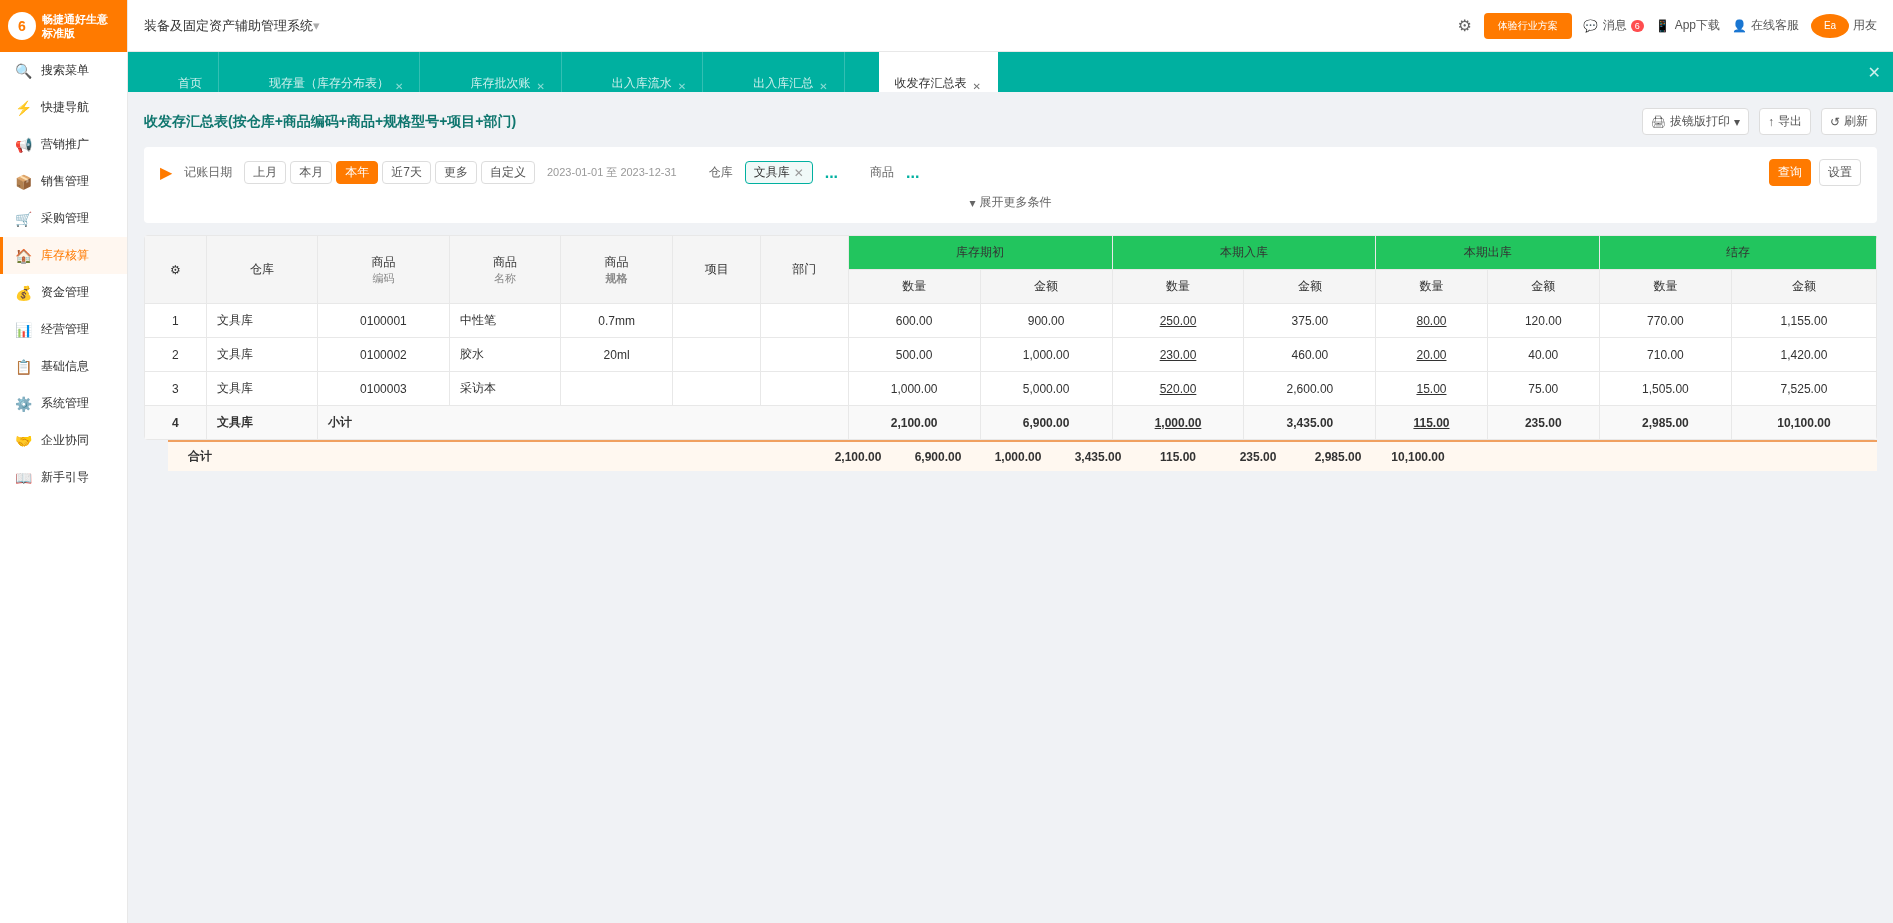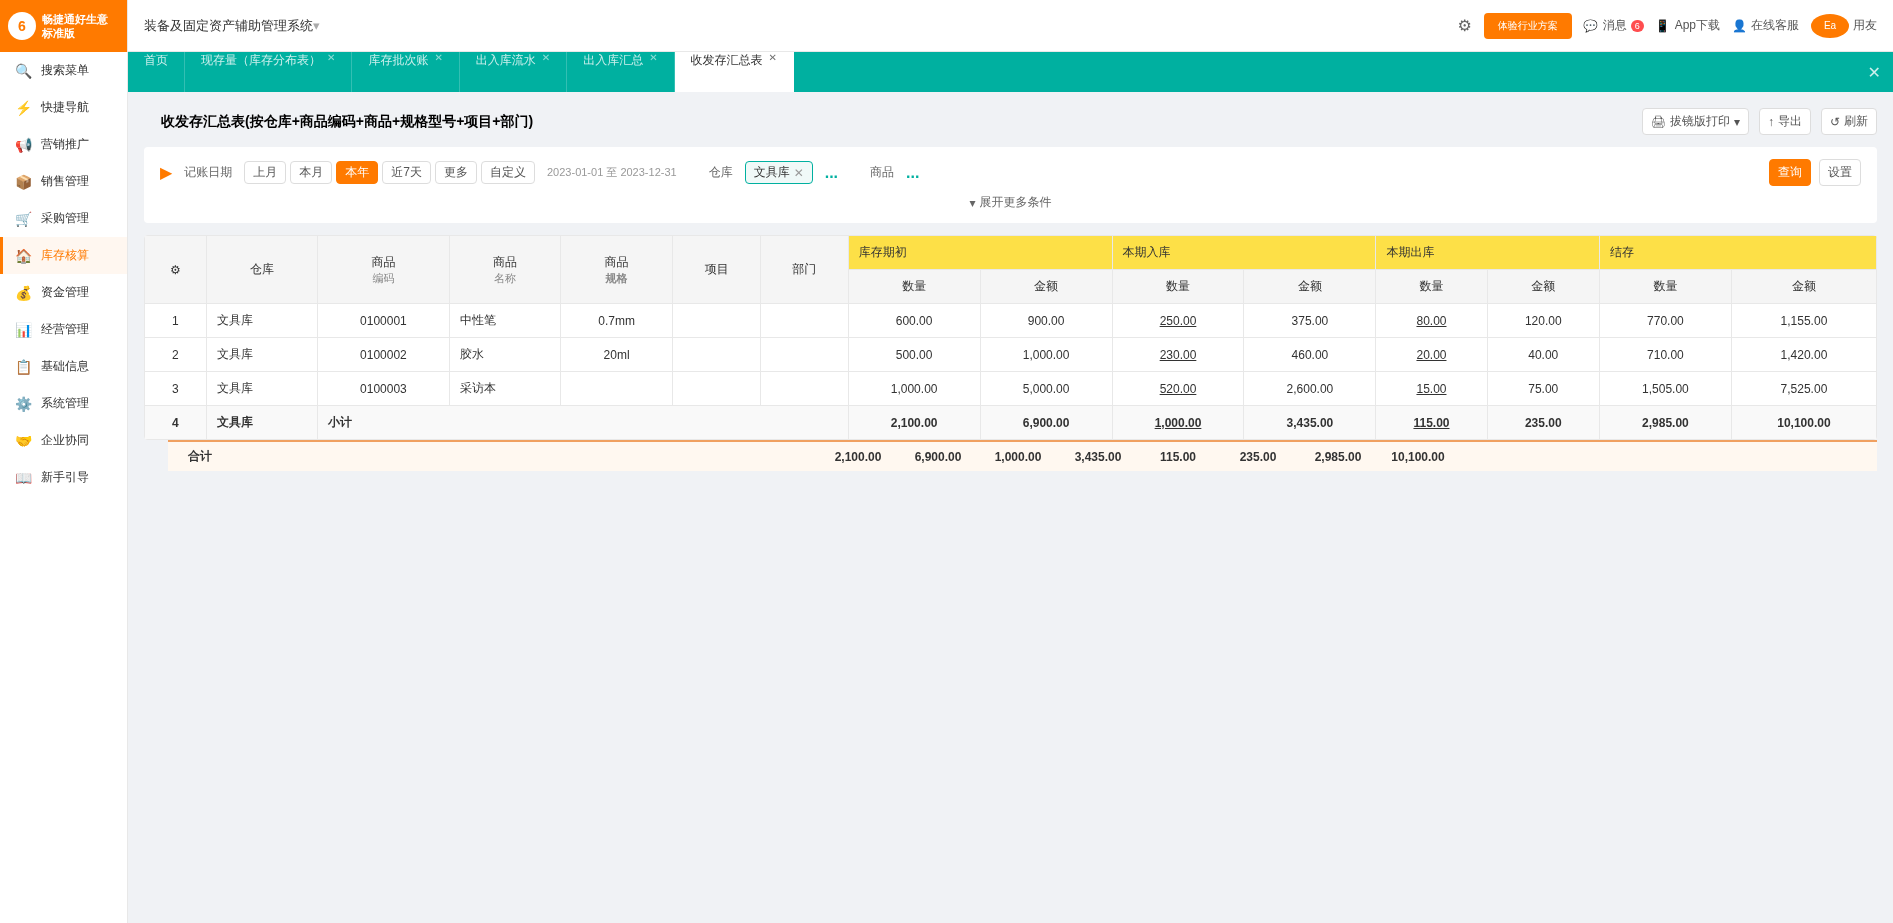--- a/index.html
+++ b/index.html
@@ -21,30 +21,30 @@
 
     
     .topbar { height: 52px; background: #fff; display: flex; align-items: center; padding: 0 16px; border-bottom: 1px solid #e8e8e8; gap: 12px; }
     .topbar-title { font-size: 13px; color: #333; flex: 1; display: flex; align-items: center; gap: 0; }
     .topbar-btn { background: #ff7a00; color: #fff; border: none; padding: 6px 14px; border-radius: 4px; cursor: pointer; font-size: 10px; }
     .gear-icon { cursor: pointer; font-size: 16px; color: #666; }
     .topbar-action-item { display: flex; align-items: center; gap: 4px; cursor: pointer; color: #555; }
 
     
     .tabbar { background: #00b0a0; display: flex; align-items: center; padding: 0; height: 40px; overflow-x: auto; }
-    .tab { display: flex; align-items: flex-start; gap: 6px; padding: 0 16px; height: 40px; cursor: pointer; color: rgba(255,255,255,0.8); font-size: 12px; white-space: nowrap; border-right: 1px solid rgba(255,255,255,0.2); }
+    .tab { display: flex; align-items: flex-end; gap: 6px; padding: 0 16px; height: 40px; cursor: pointer; color: rgba(255,255,255,0.8); font-size: 12px; white-space: nowrap; border-right: 1px solid rgba(255,255,255,0.2); margin-left: 34px; }
     .tab.active { background: #fff; color: #333; }
     .tab .close { font-size: 10px; cursor: pointer; opacity: 0.7; }
     .tab-spacer { flex: 1; }
     .tab-close-all { color: rgba(255,255,255,0.8); padding: 0 12px; cursor: pointer; font-size: 16px; }
 
     
     .page-content { flex: 1; background: #f0f2f5; overflow-y: auto; padding: 16px; }
     .page-header { display: flex; align-items: center; justify-content: space-between; margin-bottom: 12px; }
-    .page-title { font-size: 14px; font-weight: bold; color: #000000; margin-left: 17px; }
+    .page-title { font-size: 14px; font-weight: bold; color: #0f766e; }
     .page-header-actions { display: flex; align-items: center; gap: 10px; }
     .header-action-btn { display: flex; align-items: center; gap: 4px; font-size: 12px; color: #555; cursor: pointer; padding: 4px 8px; border: 1px solid #ddd; border-radius: 4px; background: #fff; }
     .header-action-btn.primary { background: #ff7a00; color: #fff; border-color: #ff7a00; }
 
     
     .filter-area { background: #fff; border-radius: 4px; padding: 12px 16px; margin-bottom: 12px; }
     .filter-row { display: flex; align-items: center; gap: 12px; flex-wrap: wrap; }
     .filter-label { color: #666; font-size: 12px; white-space: nowrap; }
     .filter-date-btns { display: flex; gap: 4px; }
     .filter-date-btn { padding: 2px 8px; font-size: 12px; cursor: pointer; border: 1px solid #ddd; border-radius: 4px; background: #fff; color: #555; }
@@ -59,21 +59,21 @@
     
     .table-container { background: #fff; border-radius: 4px; overflow: auto; }
     table { width: 100%; border-collapse: collapse; font-size: 12px; }
     thead tr { background: #f5f5f5; }
     th { padding: 8px 10px; text-align: center; color: #333; font-weight: 500; border: 1px solid #e8e8e8; white-space: nowrap; }
     td { padding: 8px 10px; text-align: center; color: #333; border: 1px solid #e8e8e8; white-space: nowrap; }
     .td-left { text-align: left; }
     .row-subtotal td { font-weight: bold; background: #f9f9f9; }
     .row-subtotal td:nth-child(3) { color: #333; }
     .underline-num { text-decoration: underline; cursor: pointer; color: #333; }
-    .th-group { text-align: left; background: #fde047; }
+    .th-group { text-align: center; background: #22c55e; }
 
     
     .table-footer { background: #fff8f0; border-top: 2px solid #f0a060; padding: 6px 10px; display: flex; align-items: center; font-size: 12px; font-weight: bold; color: #333; margin-left: 24px; }
     .table-footer .label { width: 160px; padding-left: 10px; }
     .table-footer .nums { display: flex; gap: 0; }
     .table-footer .num-cell { min-width: 80px; text-align: center; padding: 0 8px; }
   </style>
 </head>
 <body>
 

